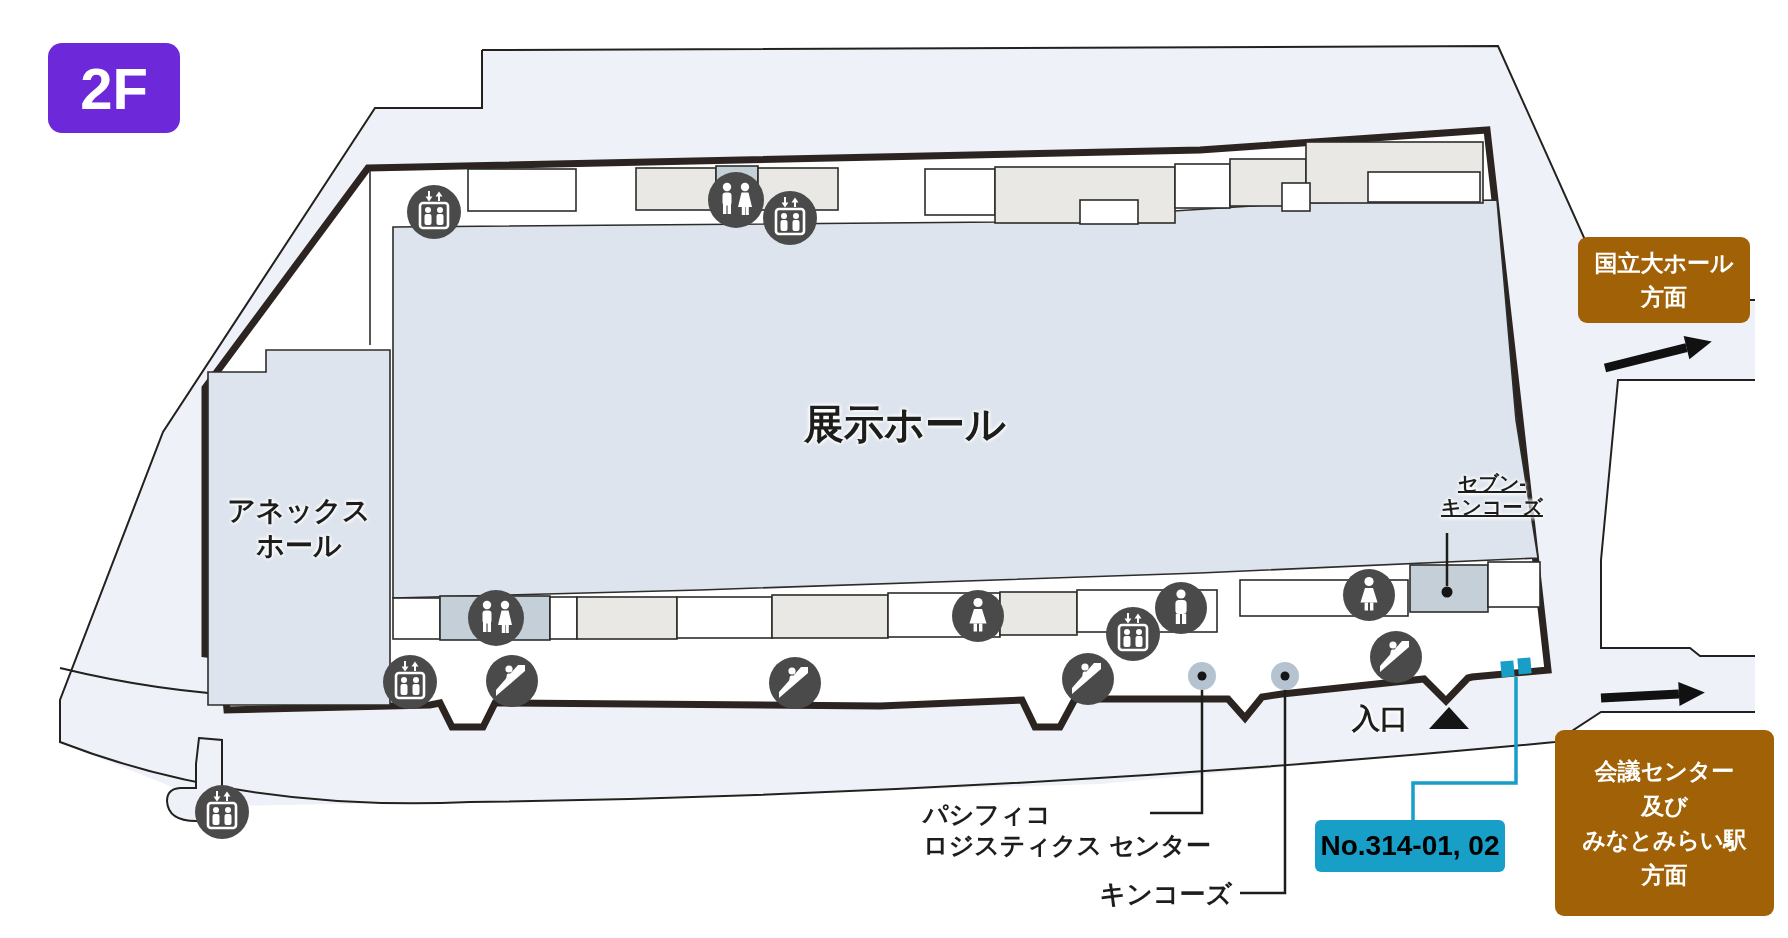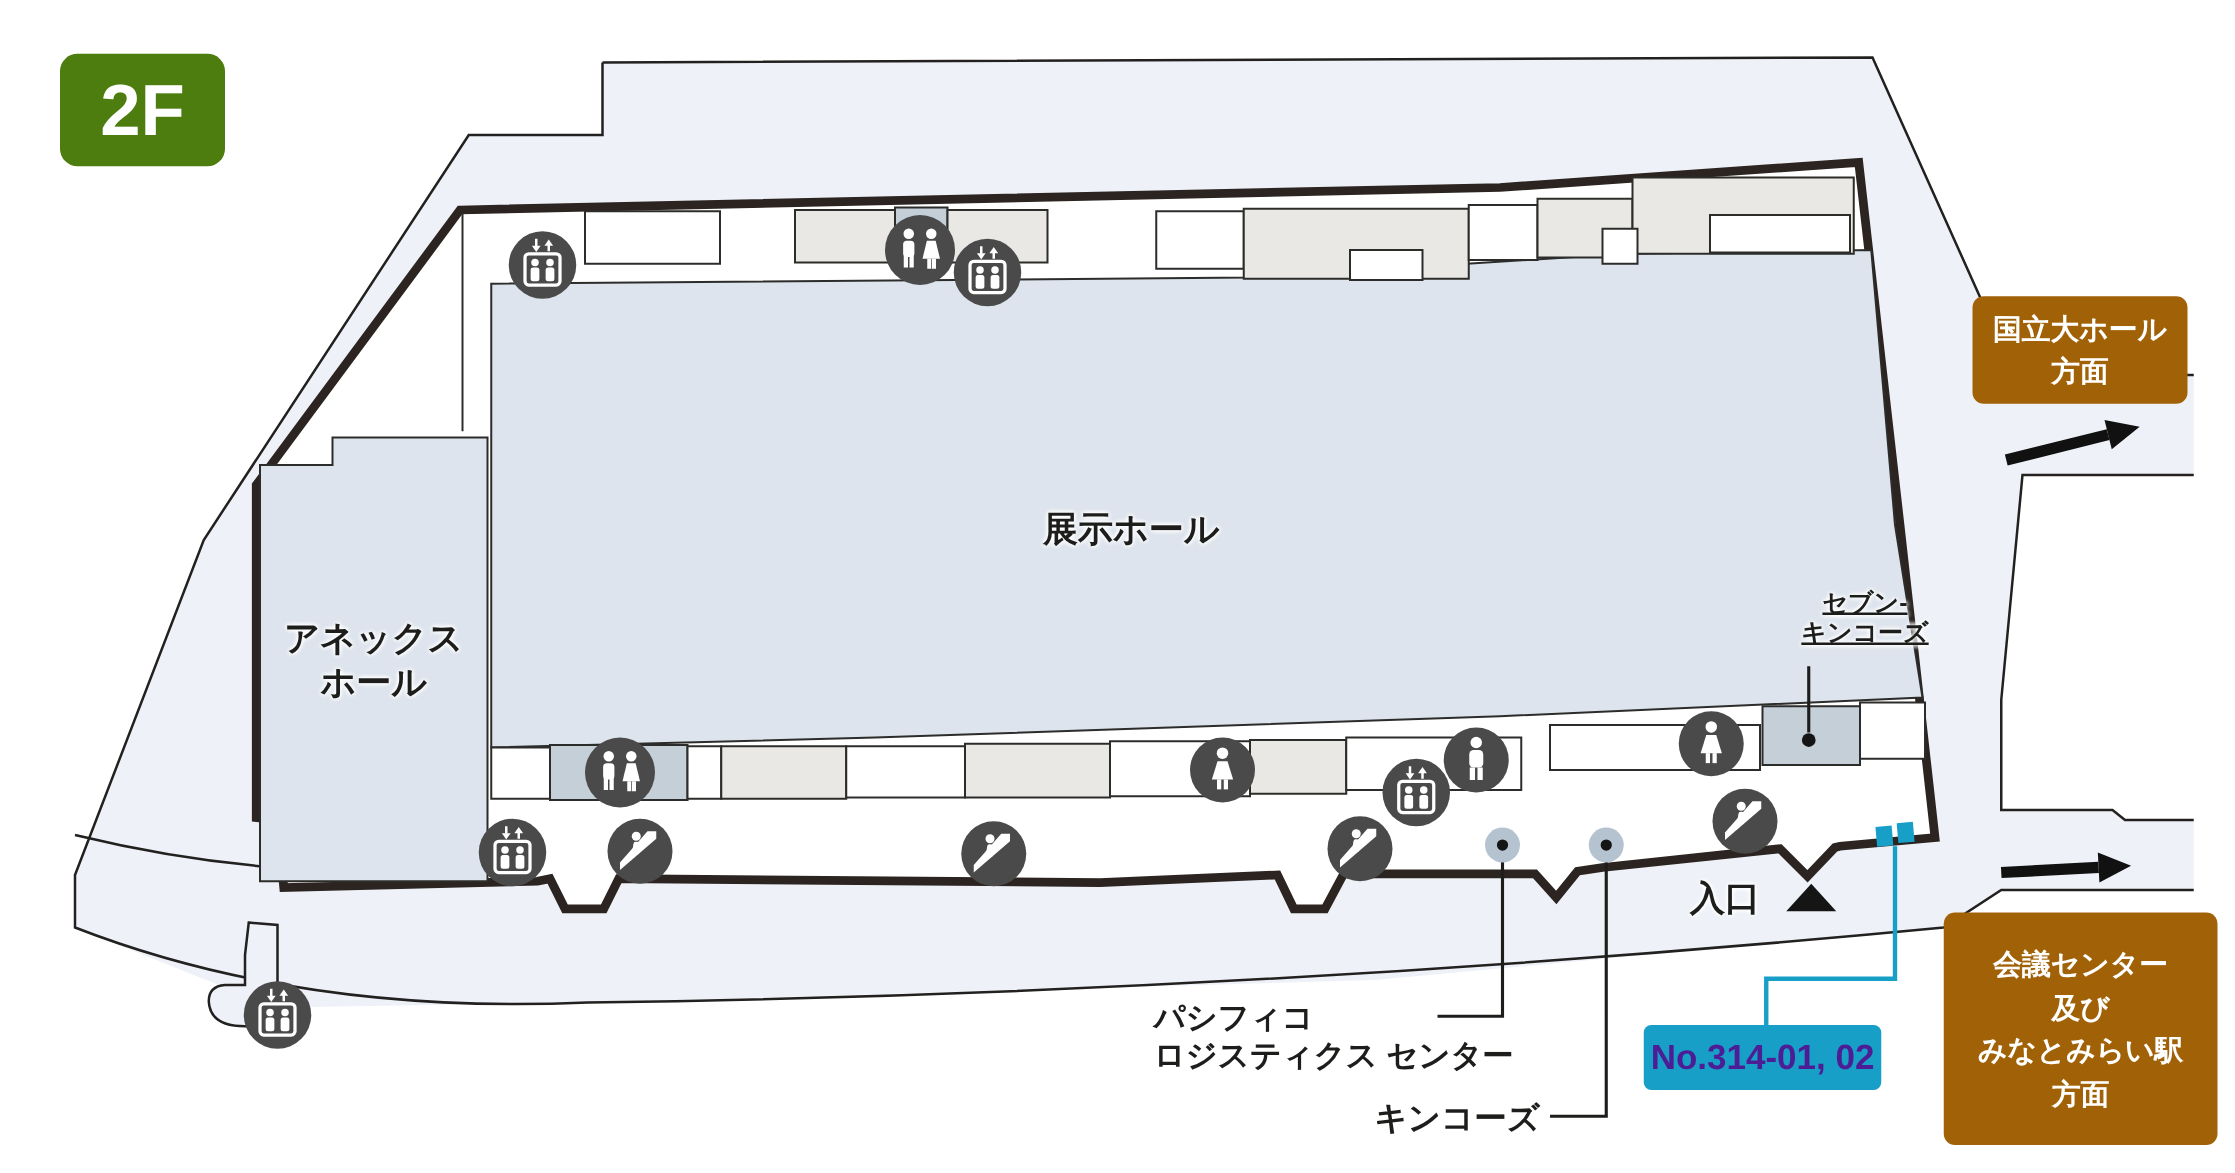--- a/index.html
+++ b/index.html
@@ -4,31 +4,31 @@
 <style>
   html,body{margin:0;padding:0;background:#ffffff;}
   .stage{position:relative;width:1788px;height:938px;background:#fff;overflow:hidden;
          font-family:"Liberation Sans","DejaVu Sans",sans-serif;}
   .stage svg{position:absolute;left:0;top:0;}
   .lbl{position:absolute;color:#1d1d1b;font-weight:bold;white-space:nowrap;
        text-shadow:0 0 4px #fff,0 0 4px #fff,0 0 4px #fff;}
   .lbl.center{transform:translate(-50%,-50%);text-align:center;}
   .lbl span{display:block;}
   .floor-badge{position:absolute;left:48px;top:43px;width:132px;height:90px;
-       background:#4d7c0f;color:#fff;border-radius:14px;display:flex;
+       background:#6d28d9;color:#fff;border-radius:14px;display:flex;
        align-items:center;justify-content:center;font-size:58px;font-weight:bold;}
   .dirbox{position:absolute;background:#a16207;color:#fff;border-radius:9px;
        display:flex;flex-direction:column;align-items:center;justify-content:center;
        font-size:23px;font-weight:bold;line-height:1.5;text-align:center;}
   .dirbox.top{left:1578px;top:237px;width:172px;height:86px;}
   .dirbox.bottom{left:1555px;top:730px;width:219px;height:186px;}
   .boothbox{position:absolute;left:1315px;top:820px;width:190px;height:52px;
-       background:#189fc7;color:#4c1d95;border-radius:6px;display:flex;
+       background:#189fc7;color:#000000;border-radius:6px;display:flex;
        align-items:center;justify-content:center;font-size:28px;font-weight:bold;}
-  .hall-label{left:905px;top:424px;font-size:28px;}
+  .hall-label{left:905px;top:424px;font-size:40px;}
   .annex-label{left:299px;top:528px;font-size:28px;line-height:1.25;}
   .seven-label{left:1492px;top:495px;font-size:20px;line-height:1.2;text-decoration:underline;}
   .entrance-label{left:1352px;top:700px;font-size:28px;}
   .pacifico-label{left:1067px;top:799px;font-size:25px;line-height:1.25;transform:translateX(-50%);text-align:left;}
   .kinkos-label{left:1050px;top:877px;width:182px;font-size:26px;text-align:right;}
 </style>
 </head>
 <body>
 
 <div class="stage">

